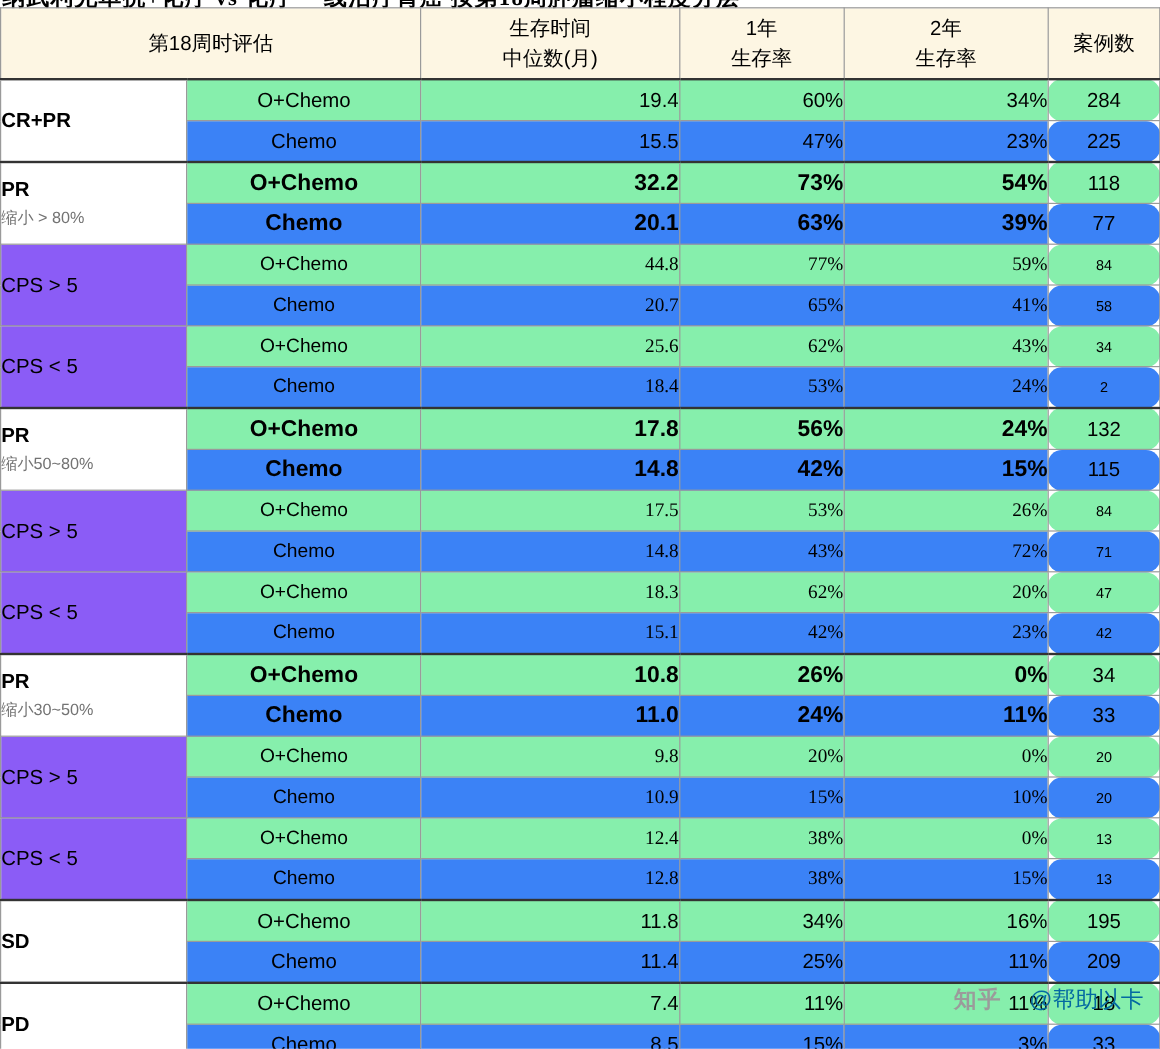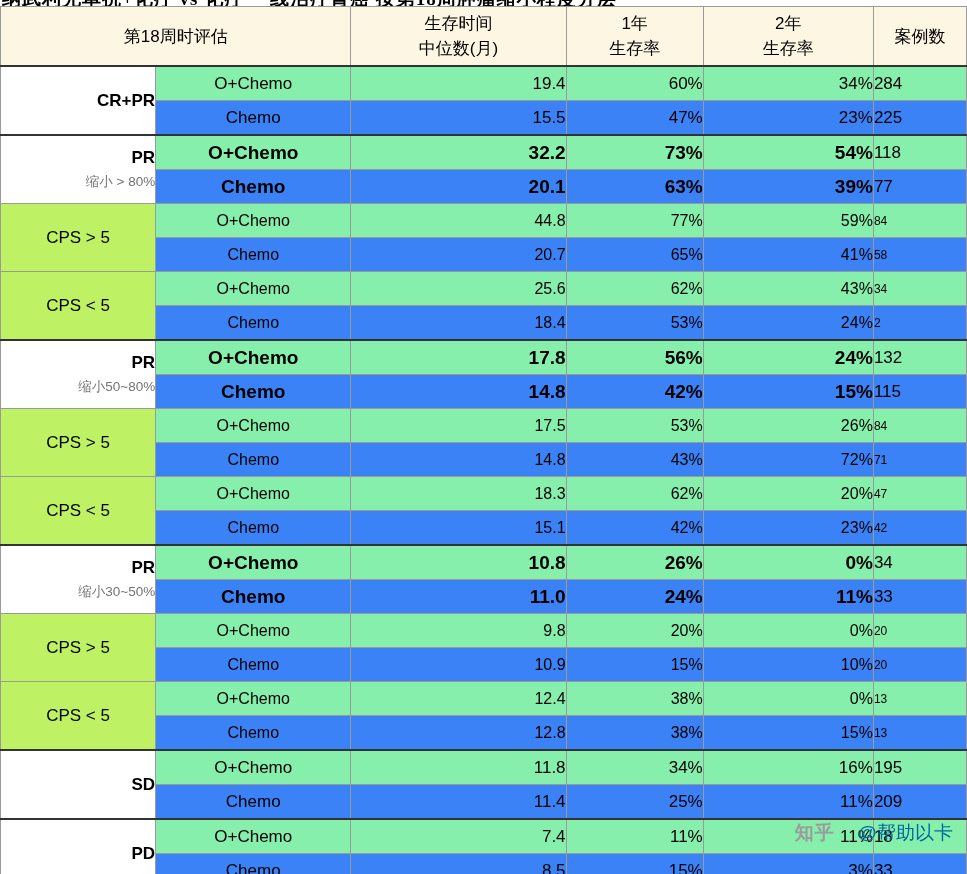--- a/index.html
+++ b/index.html
@@ -63,58 +63,59 @@
     border: 1px solid #b9b2a0;
   }
   .hdr-2line span { display: block; }
   .hdr-sub { font-size: 17px; }
 
   
   td.group {
     font-weight: bold;
     font-size: 19px;
     padding-left: 7px;
-    text-align: right;
+    text-align: left;
     background: #ffffff;
     border-top: 2px solid #333;
   }
   td.group .sub {
     display: block;
     font-size: 13.5px;
     font-weight: normal;
     color: #737373;
     margin-top: 5px;
   }
   td.cps {
-    text-align: center;
+    text-align: left;
     padding-right: 13px;
     font-size: 16px;
-    background: #bef264;
+    background: #8b5cf6;
     color: #000;
   }
 
   
   td.arm {
     text-align: center;
     font-size: 18px;
     height: 33px;
   }
   td.arm.small { font-size: 16px; }
 
   
   td.val {
     text-align: right;
     padding-right: 12px;
     font-size: 18px;
   }
-  td.val.small { font-size: 16px; }
+  td.val.small { font-size: 16px; font-family: Liberation Serif, serif; }
   td.n {
-    text-align: left;
+    text-align: center;
     padding-right: 10px;
     font-size: 18px;
+    border-radius: 12px;
   }
   td.n.small { font-size: 12px; }
 
   tr.shade td.arm, tr.shade td.val, tr.shade td.n { background: #3b82f6; margin-top: 42px; }
   tr.plain td.arm, tr.plain td.val, tr.plain td.n { background: #86efac; }
   tr.bold td.arm, tr.bold td.val { font-weight: bold; }
   tr.bold td.arm { font-size: 19px; }
   tr.bold td.val { font-size: 19px; }
 
   tr.thickline > td { border-top: 2px solid #333; }

